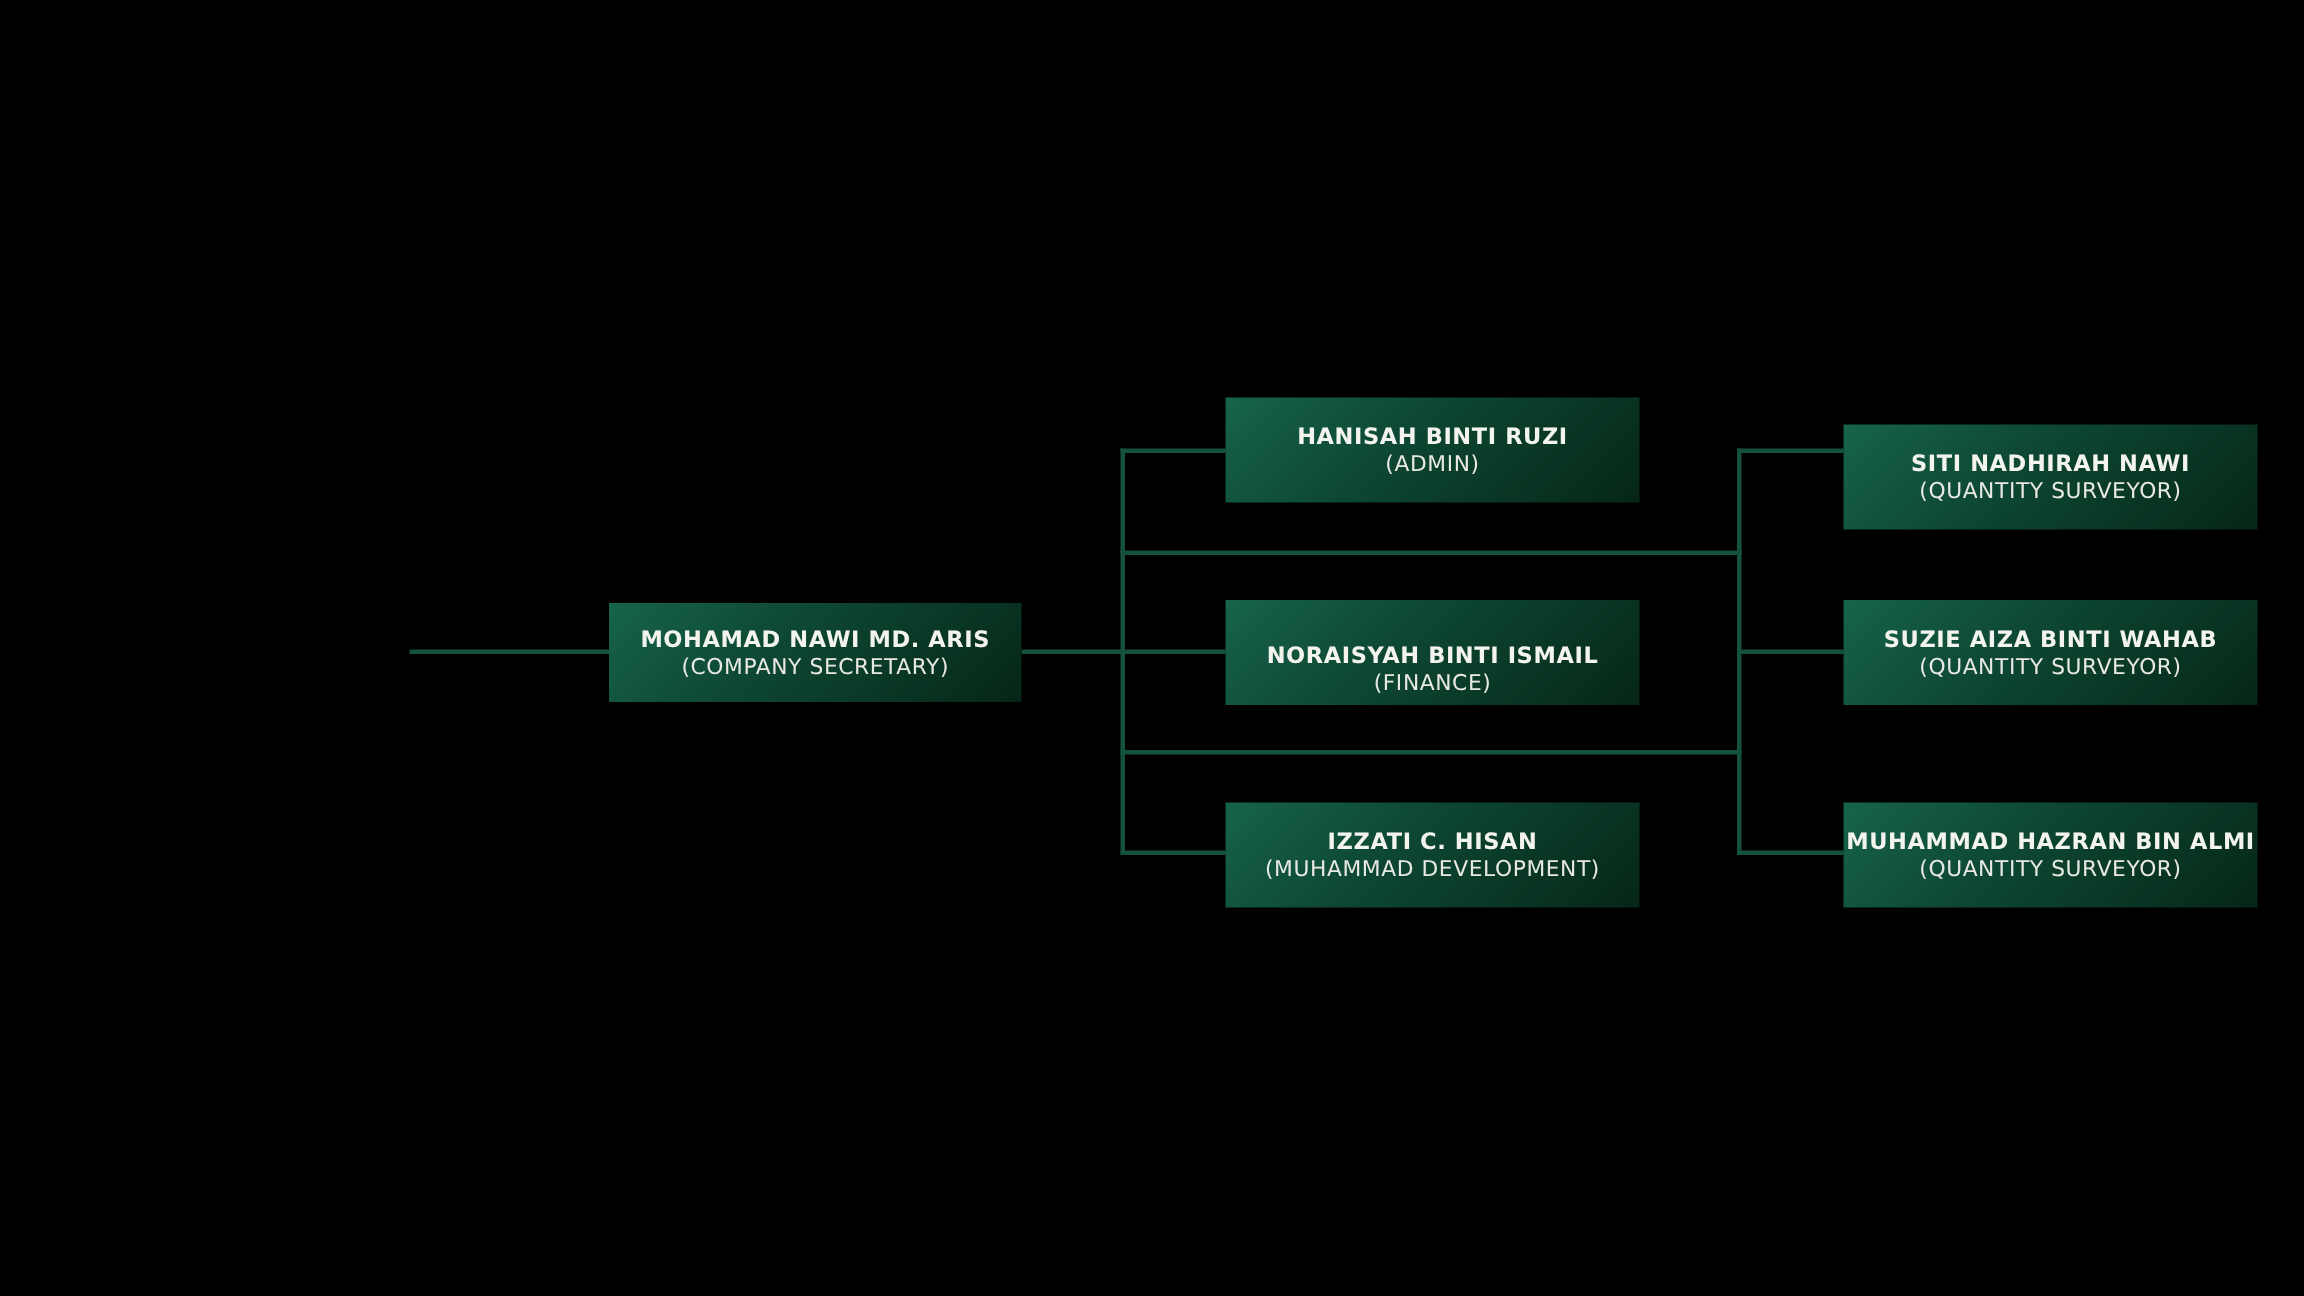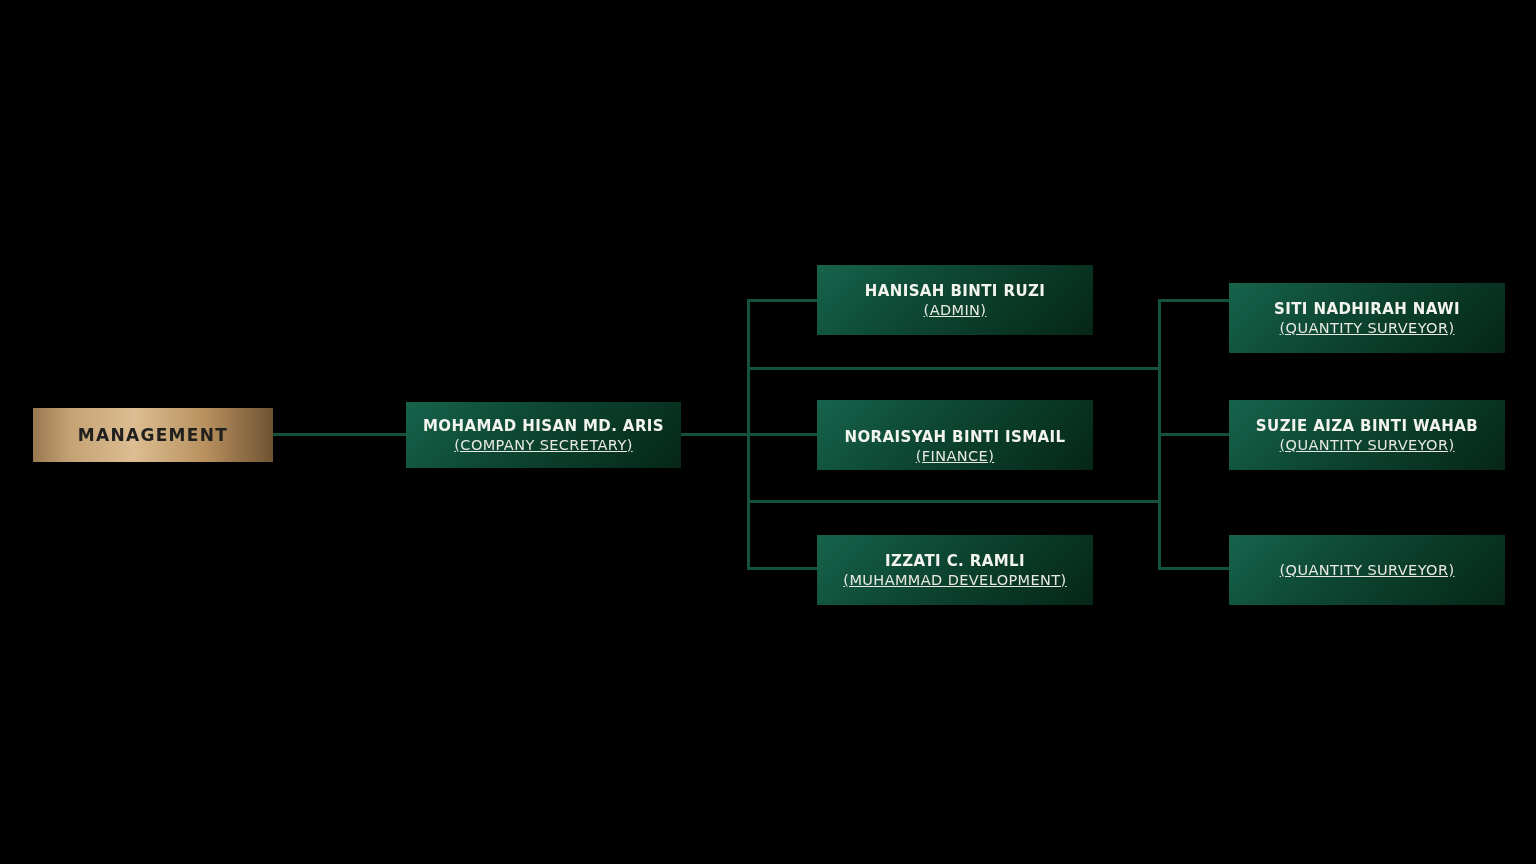--- a/index.html
+++ b/index.html
@@ -14,67 +14,65 @@
     position:absolute;display:flex;flex-direction:column;align-items:center;
     justify-content:center;text-align:center;box-sizing:border-box;padding:4px 20px;
   }
   .node.green{
     background:linear-gradient(135deg,#17634c 0%,#0d4733 42%,#062617 100%);
   }
   .node.gold{
     background:linear-gradient(90deg,#9a784f 0%,#c4a173 15%,#dcbe92 42%,#b8905e 72%,#6e5332 100%);
   }
   .name{color:#f4f4ef;font-weight:bold;font-size:15px;letter-spacing:0.4px;line-height:20px;white-space:nowrap;}
-  .role{color:#e9e9e3;font-size:14.5px;letter-spacing:0.4px;line-height:19px;white-space:nowrap;text-decoration:underline;}
+  .role{color:#e9e9e3;font-size:14.5px;letter-spacing:0.4px;line-height:19px;white-space:nowrap;}
   .mgmt{color:#20201e;font-weight:bold;font-size:17px;letter-spacing:1.3px;white-space:nowrap;}
 </style>
 </head>
 <body>
 
 <div class="canvas">
 
   <div class="conn h" style="left:273px;top:433px;width:134px;"></div>
   <div class="conn h" style="left:681px;top:433px;width:136px;"></div>
   <div class="conn v" style="left:747px;top:299px;height:271px;"></div>
   <div class="conn h" style="left:747px;top:299px;width:70px;"></div>
   <div class="conn h" style="left:747px;top:567px;width:70px;"></div>
   <div class="conn h" style="left:747px;top:367px;width:414px;"></div>
   <div class="conn h" style="left:747px;top:500px;width:414px;"></div>
   <div class="conn v" style="left:1158px;top:299px;height:271px;"></div>
   <div class="conn h" style="left:1158px;top:299px;width:71px;"></div>
   <div class="conn h" style="left:1158px;top:433px;width:71px;"></div>
   <div class="conn h" style="left:1158px;top:567px;width:71px;"></div>
 
-  <div class="node gold" style="left:33px;top:408px;width:240px;height:54px;">
-    <span class="mgmt">MANAGEMENT</span>
-  </div>
 
   <div class="node green" style="left:406px;top:402px;width:275px;height:66px;">
-    <span class="name">MOHAMAD HISAN MD. ARIS</span>
+    <span class="name">MOHAMAD NAWI MD. ARIS</span>
     <span class="role">(COMPANY SECRETARY)</span>
   </div>
 
   <div class="node green" style="left:817px;top:265px;width:276px;height:70px;">
     <span class="name">HANISAH BINTI RUZI</span>
     <span class="role">(ADMIN)</span>
   </div>
   <div class="node green" style="left:817px;top:400px;width:276px;height:70px;justify-content:flex-end;">
     <span class="name">NORAISYAH BINTI ISMAIL</span>
     <span class="role">(FINANCE)</span>
   </div>
   <div class="node green" style="left:817px;top:535px;width:276px;height:70px;">
-    <span class="name">IZZATI C. RAMLI</span>
+    <span class="name">IZZATI C. HISAN</span>
     <span class="role">(MUHAMMAD DEVELOPMENT)</span>
   </div>
 
   <div class="node green" style="left:1229px;top:265px;width:276px;height:70px;margin-top:18px;">
     <span class="name">SITI NADHIRAH NAWI</span>
     <span class="role">(QUANTITY SURVEYOR)</span>
   </div>
   <div class="node green" style="left:1229px;top:400px;width:276px;height:70px;">
     <span class="name">SUZIE AIZA BINTI WAHAB</span>
     <span class="role">(QUANTITY SURVEYOR)</span>
   </div>
   <div class="node green" style="left:1229px;top:535px;width:276px;height:70px;">
+    <span class="name">MUHAMMAD HAZRAN BIN ALMI</span>
     <span class="role">(QUANTITY SURVEYOR)</span>
   </div>
 
 </div>
 
 </body></html>

